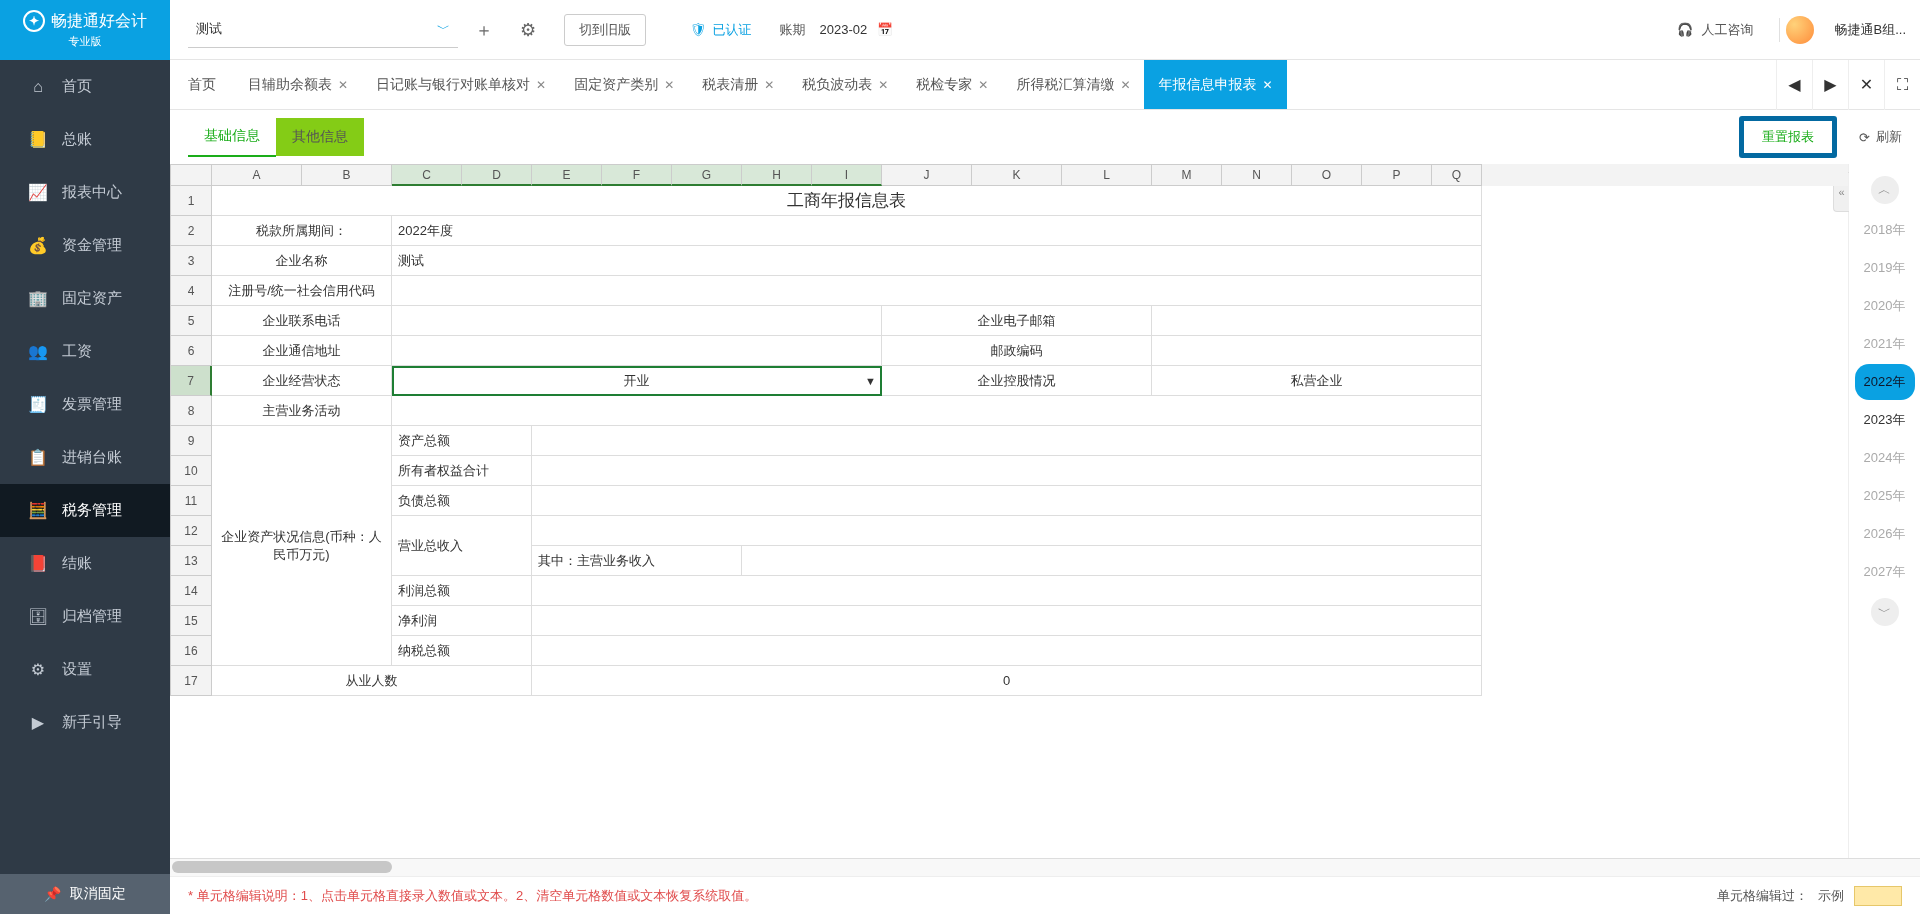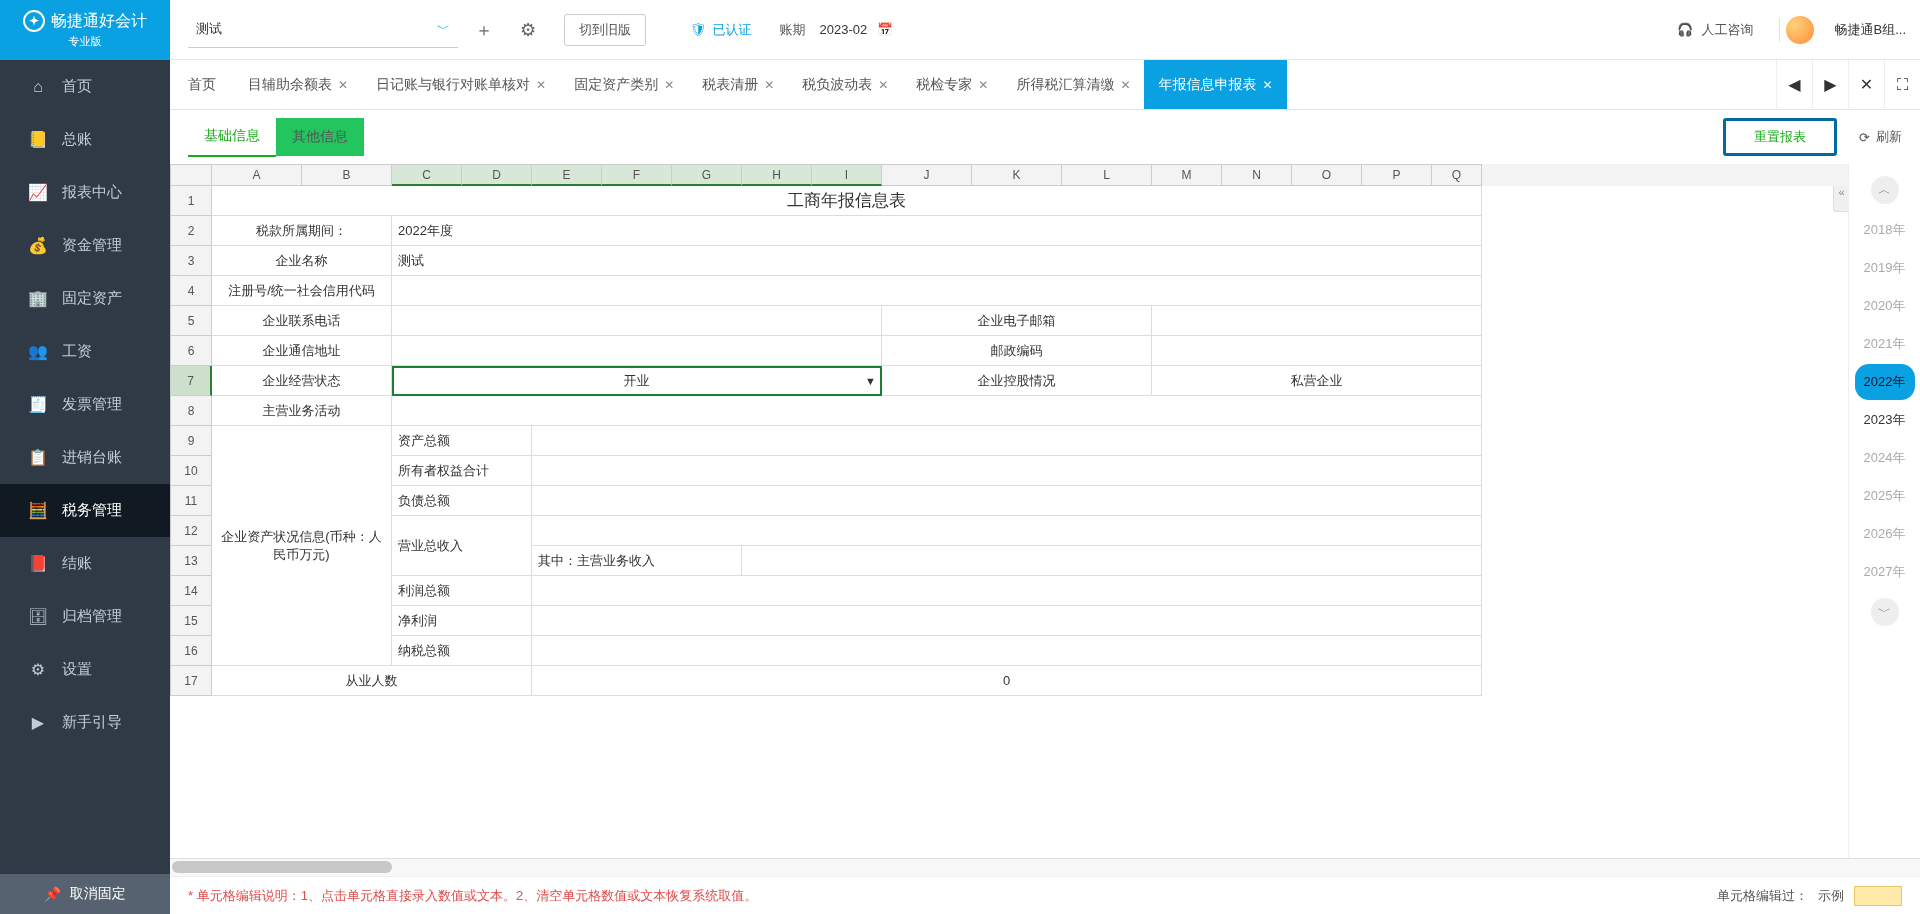--- a/index.html
+++ b/index.html
@@ -42,23 +42,23 @@
 .tab.active .close-x { color: #fff; }
 .tab.home { padding: 0 18px; }
 .tabs-nav { display: flex; align-items: center; margin-left: auto; }
 .nav-btn { width: 36px; height: 50px; display: flex; align-items: center; justify-content: center; color: #333; cursor: pointer; border-left: 1px solid #eee; font-size: 16px; }
 
 
 .content { position: fixed; top: 110px; left: 170px; right: 0; bottom: 0; background: #fff; display: flex; flex-direction: column; }
 .sub-bar { height: 54px; display: flex; align-items: center; padding: 0 18px; gap: 0; }
 .sub-tab { padding: 10px 16px; color: #555; cursor: pointer; font-size: 14px; }
 .sub-tab.active { color: #1aad19; border-bottom: 2px solid #1aad19; }
-.sub-tab.other { background: #22c55e; font-family: Liberation Serif, serif; }
+.sub-tab.other { background: #84cc16; font-family: Liberation Serif, serif; }
 .sub-spacer { flex: 1; }
-.btn-reset { border: 3px solid #0369a1; color: #1aad19; background: #fff; padding: 7px 28px; border-radius: 3px; cursor: pointer; font-size: 13px; }
+.btn-reset { border: 5px solid #0369a1; color: #1aad19; background: #fff; padding: 7px 18px; border-radius: 3px; cursor: pointer; font-size: 13px; }
 .btn-refresh { margin-left: 22px; color: #555; display: flex; align-items: center; gap: 6px; cursor: pointer; }
 
 
 .sheet-wrap { flex: 1; position: relative; overflow: hidden; display: flex; }
 .sheet { flex: 1; overflow: auto; position: relative; }
 .col-headers { display: flex; position: sticky; top: 0; background: #f3f3f3; z-index: 2; }
 .corner { width: 42px; height: 22px; background: #f3f3f3; border: 1px solid #ccc; border-right-color:#ccc; }
 .col-h { height: 22px; border: 1px solid #ccc; border-left: none; display: flex; align-items: center; justify-content: center; color: #555; font-size: 12px; background: #f3f3f3; }
 .col-h.sel { background: #d8e8d8; border-bottom: 2px solid #2e7d32; }
 .rows { }

